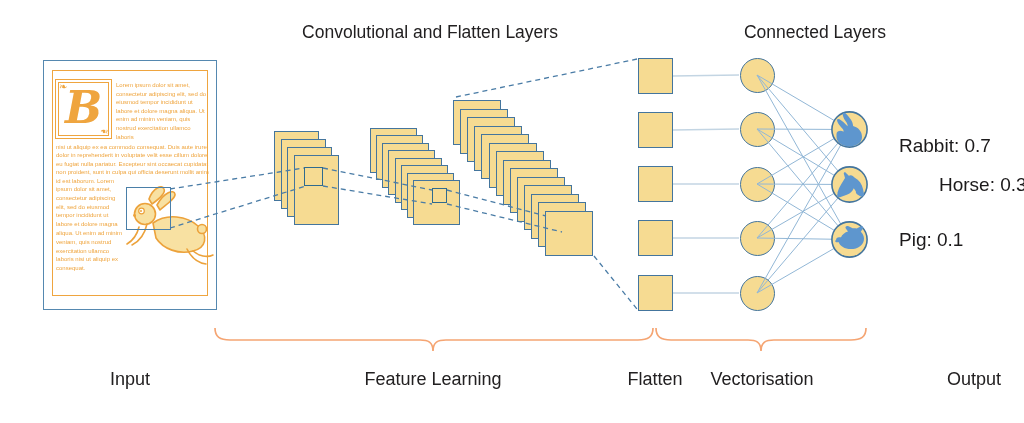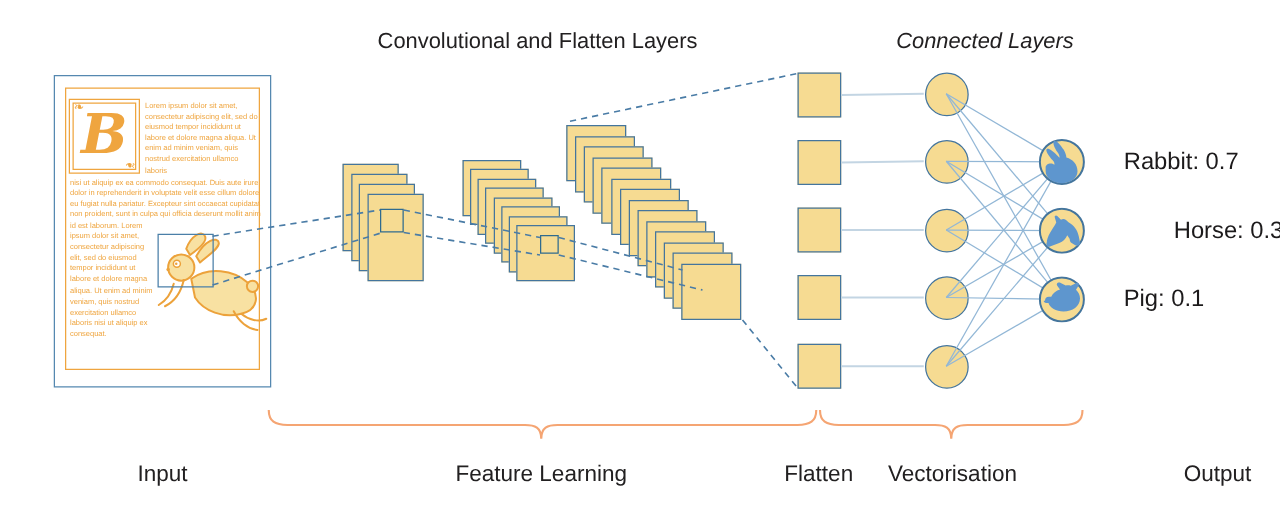--- a/index.html
+++ b/index.html
@@ -189,25 +189,25 @@
       <line x1="323" y1="168" x2="432" y2="190"></line>
       <line x1="323" y1="186" x2="432" y2="204"></line>
       <line x1="447" y1="190" x2="546" y2="216"></line>
       <line x1="447" y1="204" x2="562" y2="232"></line>
       <line x1="456" y1="97" x2="637" y2="59"></line>
       <line x1="594" y1="256" x2="637" y2="309"></line>
     </g>
   </svg>
 
   <div class="hdr" style="left:280px;width:300px;">Convolutional and Flatten Layers</div>
-  <div class="hdr" style="left:713px;width:150px;font-style:italic;">Connected Layers</div>
+  <div class="hdr" style="left:740px;width:150px;">Connected Layers</div>
 
   <div class="sec" style="left:358px;width:150px;">Feature Learning</div>
   <div class="sec" style="left:80px;width:100px;">Input</div>
   <div class="sec" style="left:605px;width:100px;">Flatten</div>
   <div class="sec" style="left:687px;width:150px;">Vectorisation</div>
   <div class="sec" style="left:924px;width:100px;">Output</div>
 
-  <div class="out-label" style="top:118px;">Rabbit: 0.7</div>
+  <div class="out-label" style="top:134px;">Rabbit: 0.7</div>
   <div class="out-label" style="top:173px;margin-left:40px;">Horse: 0.3</div>
   <div class="out-label" style="top:228px;">Pig: 0.1</div>
 
 </div>
 
 </body></html>

